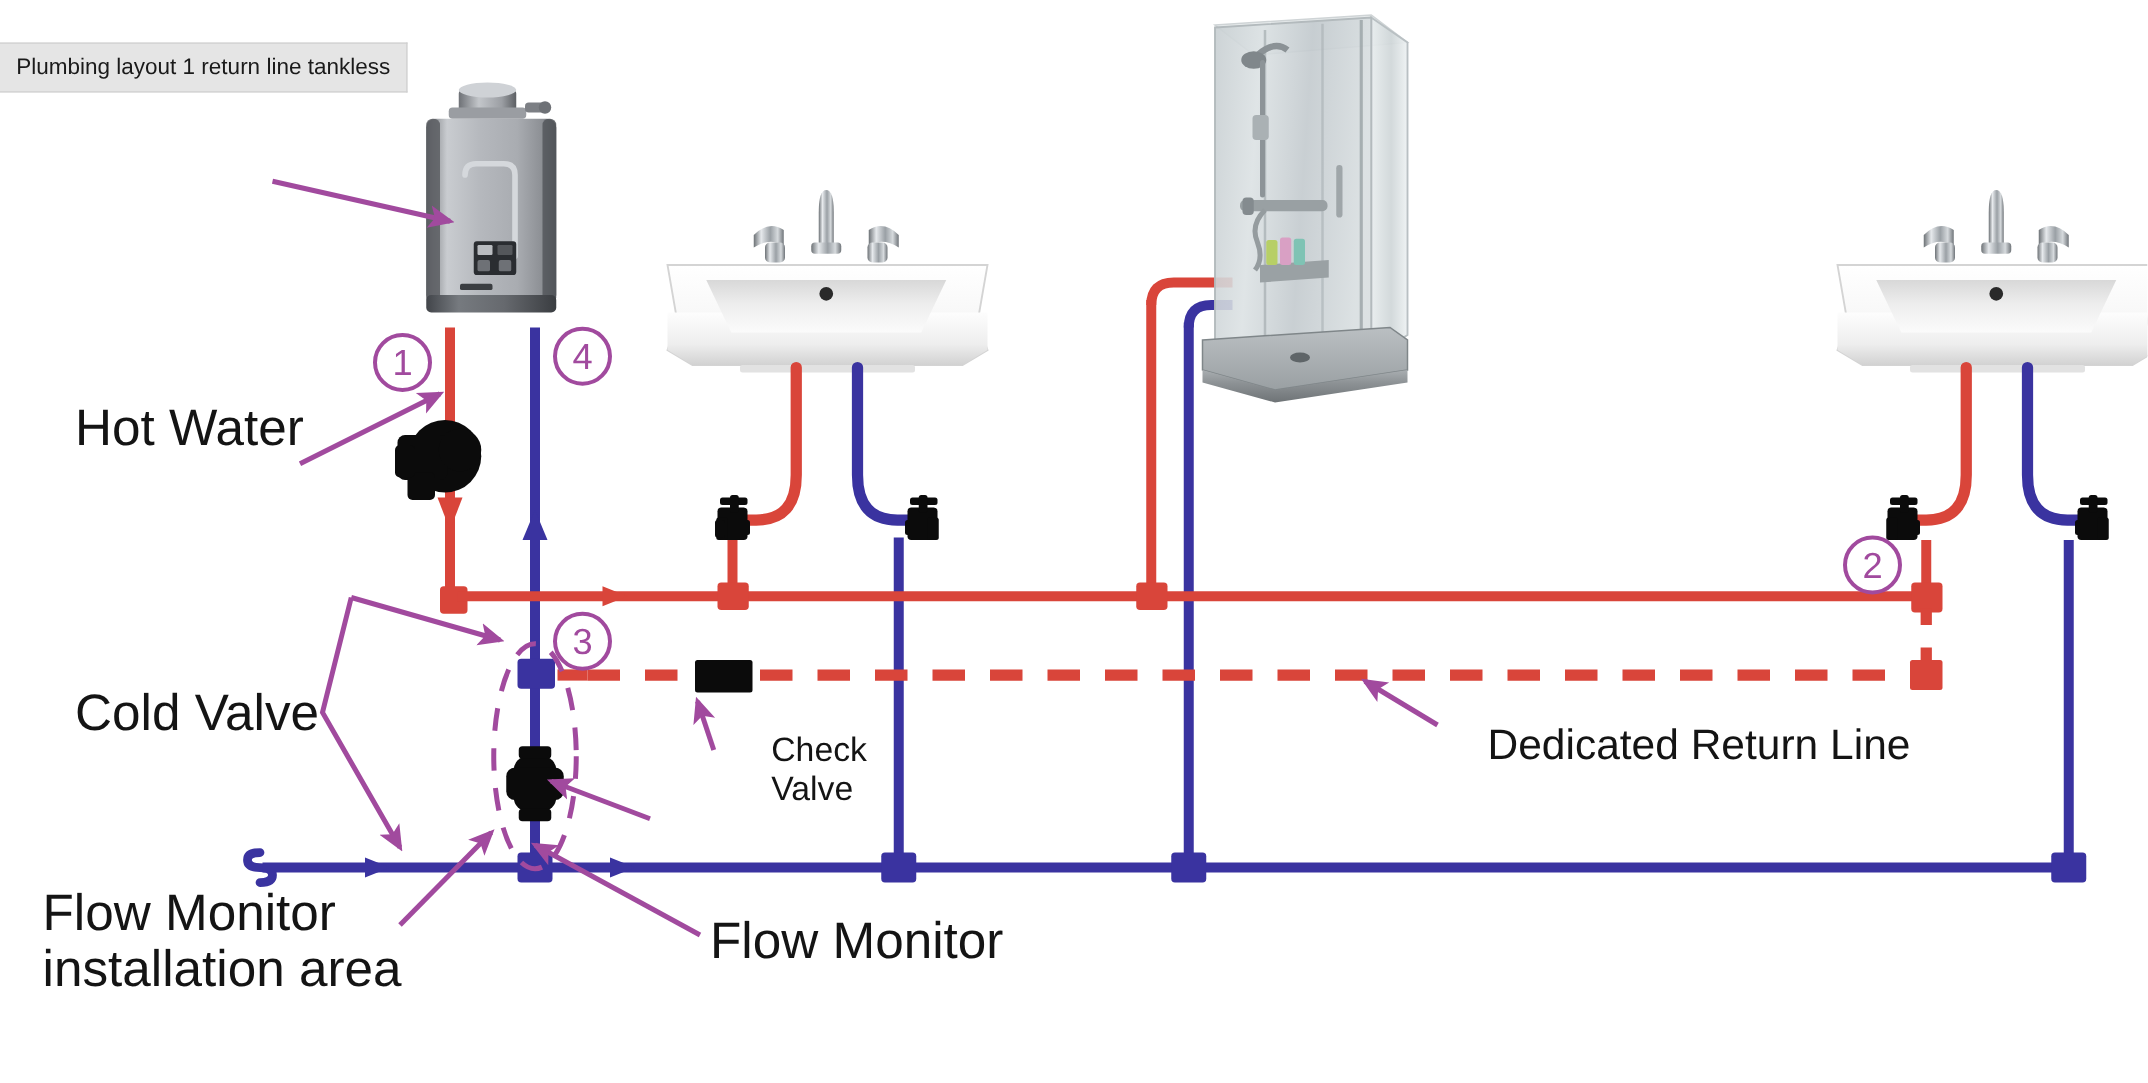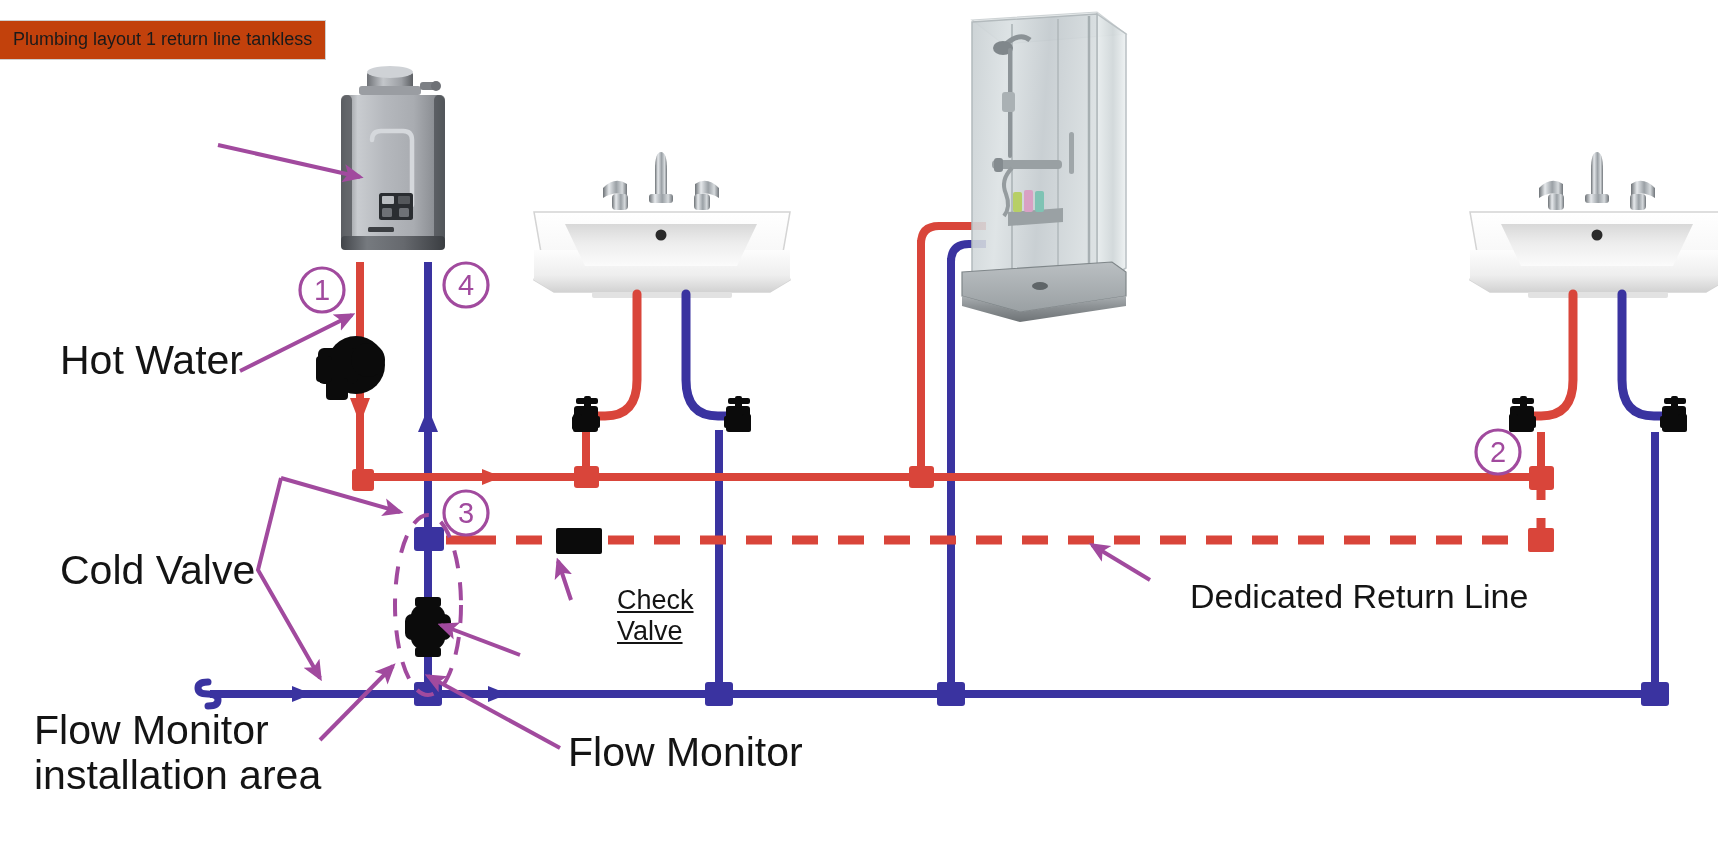--- a/index.html
+++ b/index.html
@@ -23,22 +23,22 @@
   #diagram-svg {
     position: absolute;
     left: 0;
     top: 0;
     width: 1718px;
     height: 866px;
   }
   .tooltip-title {
     position: absolute;
     left: 0px;
-    top: 20px;
-    background: #c2410c;
+    top: 34px;
+    background: #e5e5e5;
     border: 1px solid #cfcfcf;
     border-left: none;
     color: #1a1a1a;
     font-size: 18px;
     line-height: 1;
     padding: 9px 13px 11px 13px;
     font-family: "Liberation Sans", sans-serif;
     white-space: nowrap;
     z-index: 40;
   }
@@ -389,25 +389,25 @@
       <line x1="320" y1="740" x2="393" y2="666" marker-end="url(#mPurpleArrow)"></line>
 
       <line x1="560" y1="748" x2="428" y2="676" marker-end="url(#mPurpleArrow)"></line>
       <line x1="520" y1="655" x2="441" y2="625" marker-end="url(#mPurpleArrow)"></line>
     </g>
   </svg>
 
   <div class="tooltip-title">Plumbing layout 1 return line tankless</div>
 
 
-  <div class="dlabel lbl-big ta-left" style="left:60px; top:338px; width:240px;">Hot Water</div>
+  <div class="dlabel lbl-big ta-left" style="left:60px; top:320px; width:240px;">Hot Water</div>
 
   <div class="dlabel lbl-big ta-left" style="left:60px; top:548px; width:270px;">Cold Valve</div>
 
-  <div class="dlabel lbl-small ta-left" style="left: 617px; top: 585px; width: 160px; white-space: pre-line; text-decoration: underline;">Check
+  <div class="dlabel lbl-small ta-left" style="left: 617px; top: 585px; width: 160px; white-space: pre-line;">Check
 Valve</div>
 
   <div class="dlabel lbl-med ta-left" style="left:1190px; top:577px; width:430px;">Dedicated Return Line</div>
 
   <div class="dlabel lbl-big ta-left" style="left: 34px; top: 708px; width: 360px; white-space: pre-line;">Flow Monitor
 installation area</div>
 
   <div class="dlabel lbl-big ta-left" style="left:568px; top:730px; width:300px;">Flow Monitor</div>
 
 </div>

